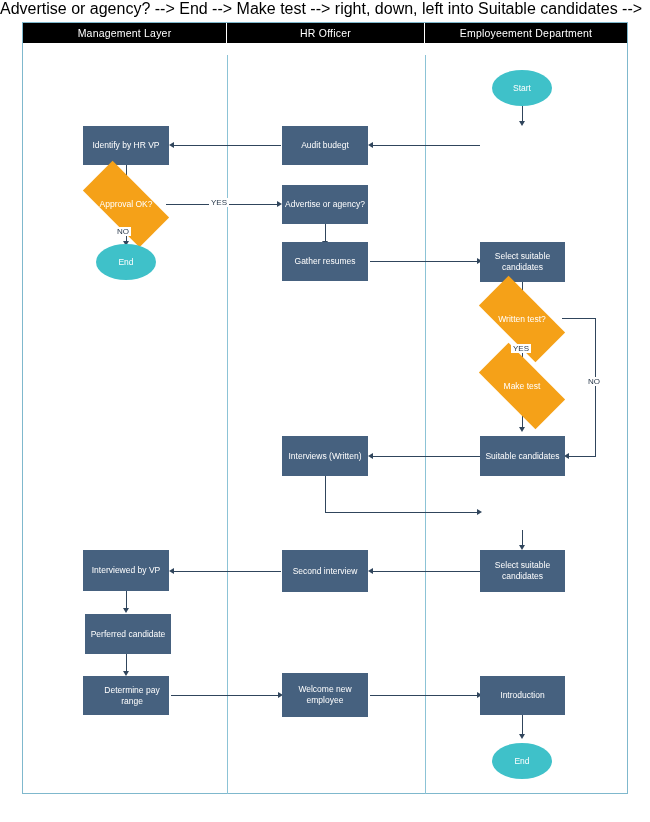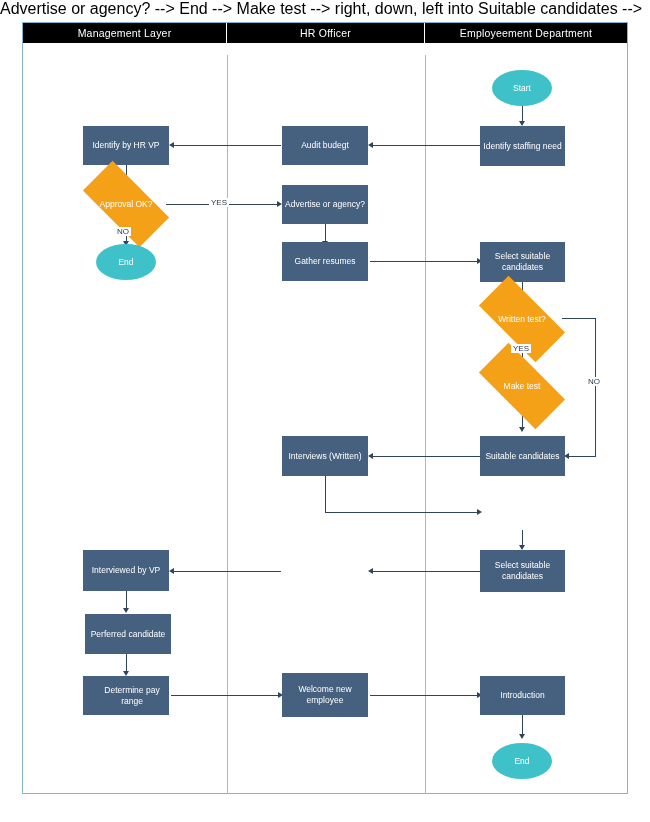--- a/index.html
+++ b/index.html
@@ -248,23 +248,20 @@
   <div class="conn v" style="left:522px; top:715px; height:22px;"></div>
   <div class="arrow down" style="left:518.5px; top:734px;"></div>
 
   
 
   
   <div class="node terminator" style="left:492px; top:70px; width:60px; height:36px;">
     <span class="lbl">Start</span>
   </div>
 
-  <div class="node process" style="left:480px; top:126px; width:85px; height:40px;">
-    <span class="lbl">Identify staffing need</span>
-  </div>
 
   <div class="node process" style="left:480px; top:242px; width:85px; height:40px;">
     <span class="lbl">Select suitable candidates</span>
   </div>
 
   <div class="node decision" style="left:482px; top:298px; width:80px; height:42px;">
     <span class="dia"></span>
     <span class="dlabel">Written test?</span>
   </div>
 
@@ -300,20 +297,23 @@
   </div>
 
   <div class="node process" style="left:282px; top:242px; width:86px; height:39px;">
     <span class="lbl">Gather resumes</span>
   </div>
 
   <div class="node process" style="left:282px; top:436px; width:86px; height:40px;">
     <span class="lbl">Interviews (Written)</span>
   </div>
 
+  <div class="node process" style="left:282px; top:550px; width:86px; height:42px;">
+    <span class="lbl">Second interview</span>
+  </div>
 
   <div class="node process" style="left:282px; top:673px; width:86px; height:44px;">
     <span class="lbl">Welcome new employee</span>
   </div>
 
   
   <div class="node process" style="left:83px; top:126px; width:86px; height:39px;">
     <span class="lbl">Identify by HR VP</span>
   </div>
 

